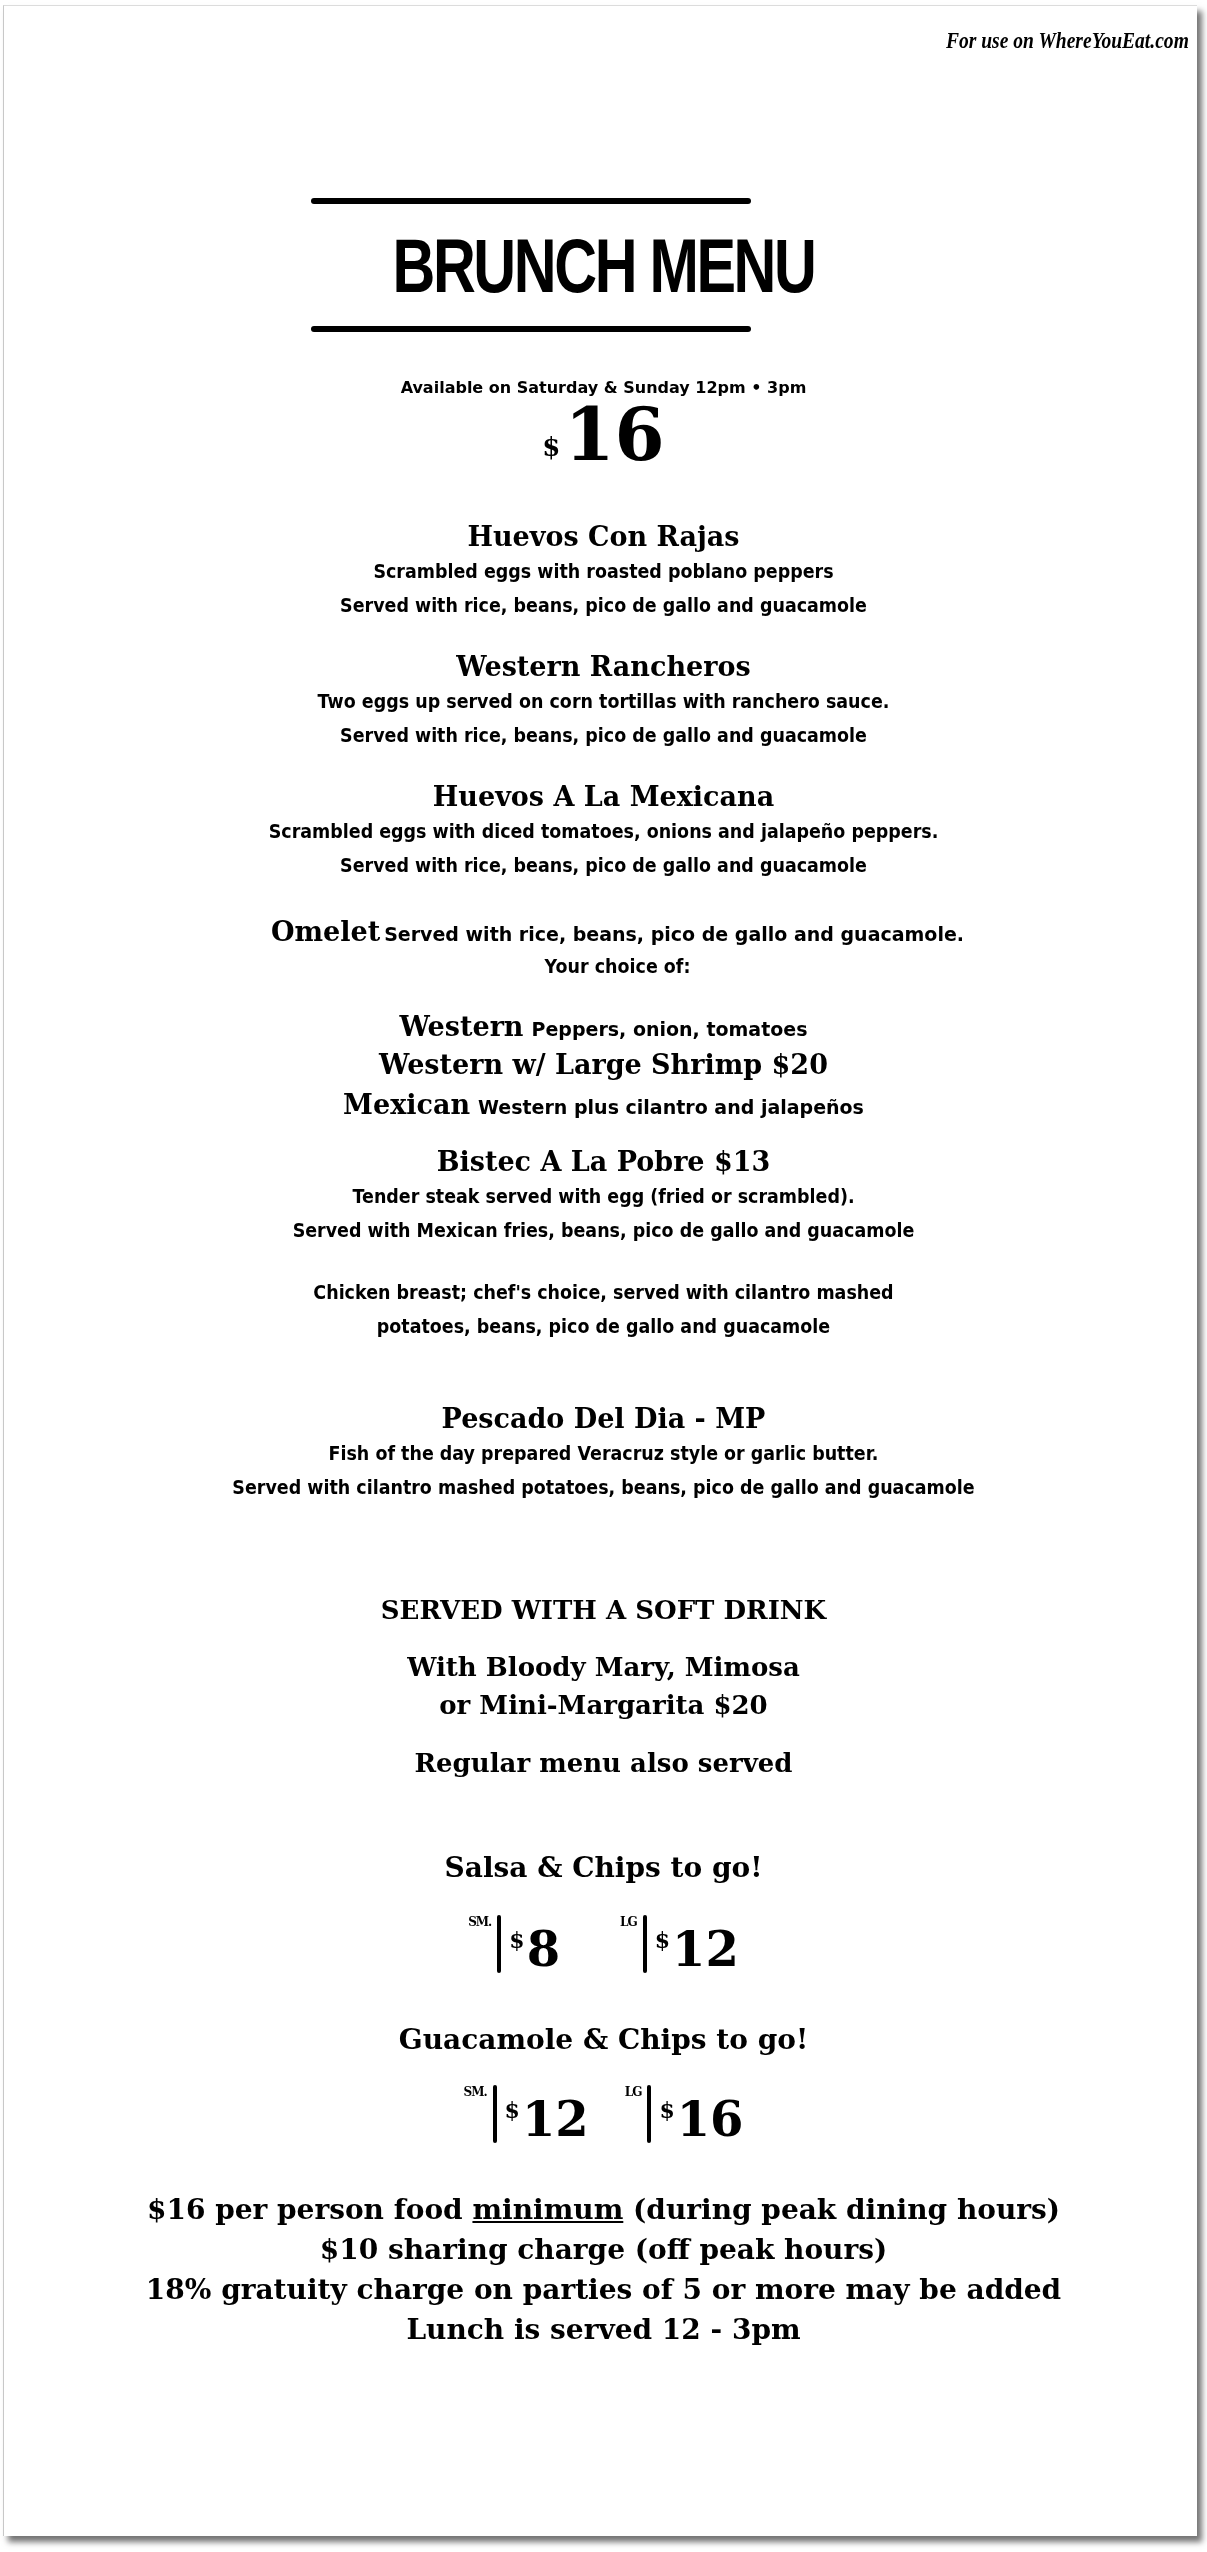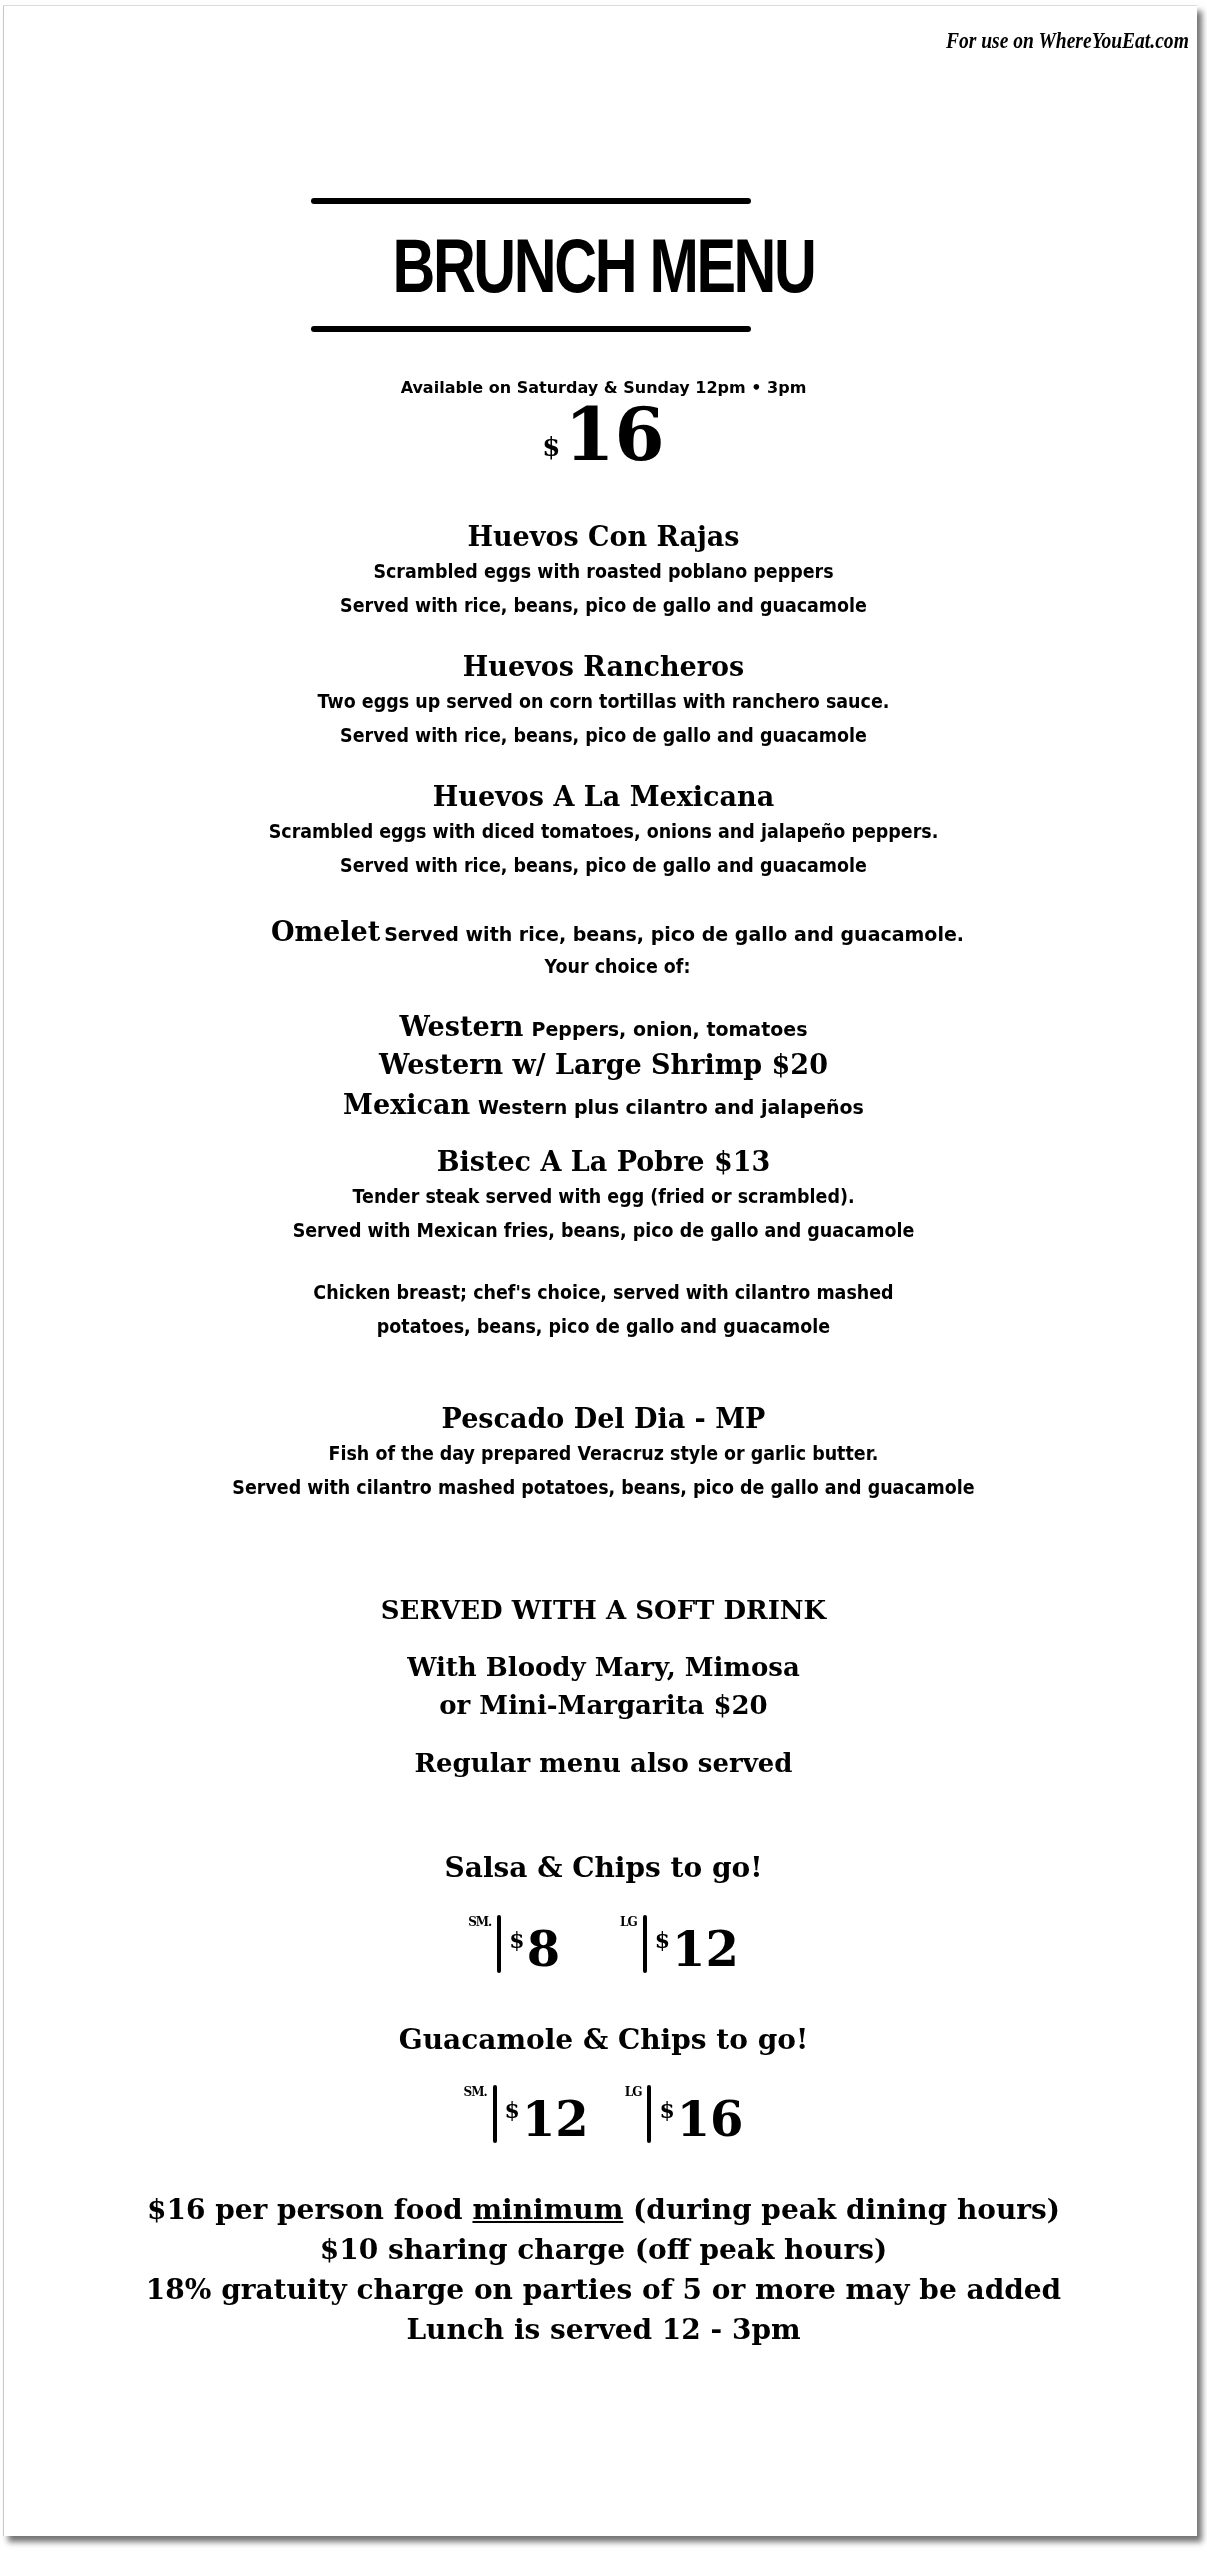--- a/index.html
+++ b/index.html
@@ -53,21 +53,21 @@
 <div class="abs price-big" style="top:392px;">
   <span class="d">$</span><span class="n">16</span>
 </div>
 
 <div class="abs" style="top:520px;">
   <div class="dish">Huevos Con Rajas</div>
   <div class="desc">Scrambled eggs with roasted poblano peppers</div>
   <div class="desc">Served with rice, beans, pico de gallo and guacamole</div>
 </div>
 <div class="abs" style="top:650px;">
-  <div class="dish">Huevos Rancheros</div>
+  <div class="dish">Western Rancheros</div>
   <div class="desc">Two eggs up served on corn tortillas with ranchero sauce.</div>
   <div class="desc">Served with rice, beans, pico de gallo and guacamole</div>
 </div>
 <div class="abs" style="top:780px;">
   <div class="dish">Huevos A La Mexicana</div>
   <div class="desc">Scrambled eggs with diced tomatoes, onions and jalapeño peppers.</div>
   <div class="desc">Served with rice, beans, pico de gallo and guacamole</div>
 </div>
 
 <div class="abs" style="top:915px;padding-left:14px;">

